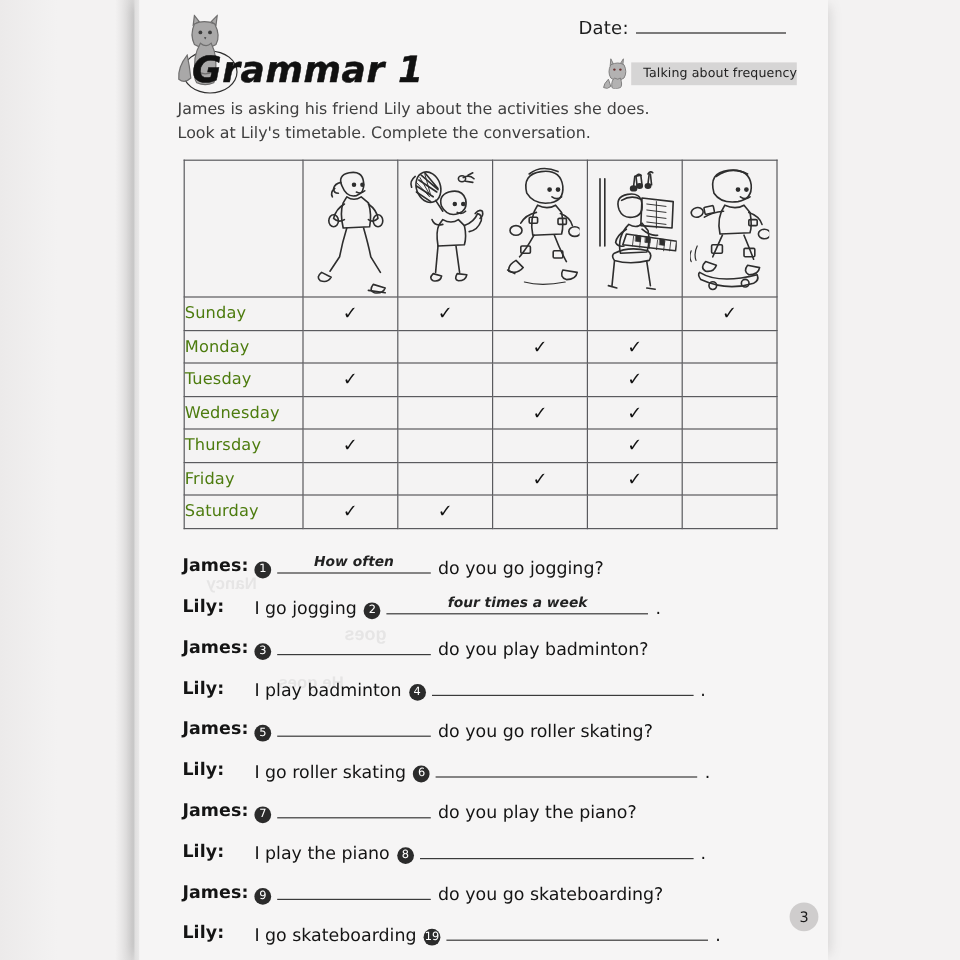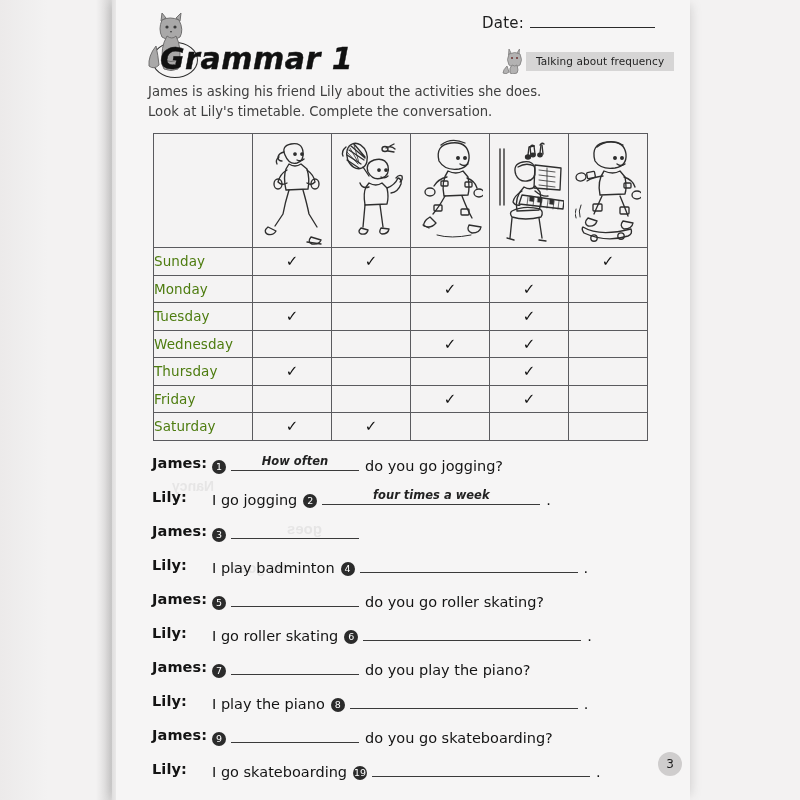--- a/index.html
+++ b/index.html
@@ -115,21 +115,21 @@
     top: 48px;
     display: flex;
     align-items: center;
   }
   #badge-mascot { width: 26px; height: 26px; margin-right: -2px; }
   #badge-pill {
     background: #d6d5d5;
     color: #232323;
     font-family: "DejaVu Sans", sans-serif;
     font-size: 10.5px;
-    padding: 3px 10px 4px 10px;
+    padding: 3px 0 4px 10px;
     letter-spacing: .1px;
     white-space: nowrap;
   }
 
   
   #instructions {
     position: absolute;
     left: 36px;
     top: 82px;
     width: 420px;
@@ -189,21 +189,21 @@
 
   
   #conversation {
     position: absolute;
     left: 40px;
     top: 455px;
     width: 520px;
   }
   .conv-row {
     display: flex;
-    align-items: flex-start;
+    align-items: center;
     height: 34px;
     font-family: "DejaVu Sans", sans-serif;
     font-size: 14.5px;
     color: #141414;
   }
   .speaker {
     width: 60px;
     font-weight: bold;
     flex: 0 0 60px;
     letter-spacing: .1px;
@@ -550,20 +550,21 @@
               <span class="answer">four times a week</span>
             </span>
             <span class="tail">.</span>
           </div>
         </div>
         <div class="conv-row">
           <div class="speaker">James:</div>
           <div class="body">
             <span class="num">3</span>
             <span class="blank short"></span>
+            <span class="tail">do you play badminton?</span>
           </div>
         </div>
         <div class="conv-row">
           <div class="speaker">Lily:</div>
           <div class="body">
             <span class="lead">I play badminton</span>
             <span class="num">4</span>
             <span class="blank long"></span>
             <span class="tail">.</span>
           </div>

